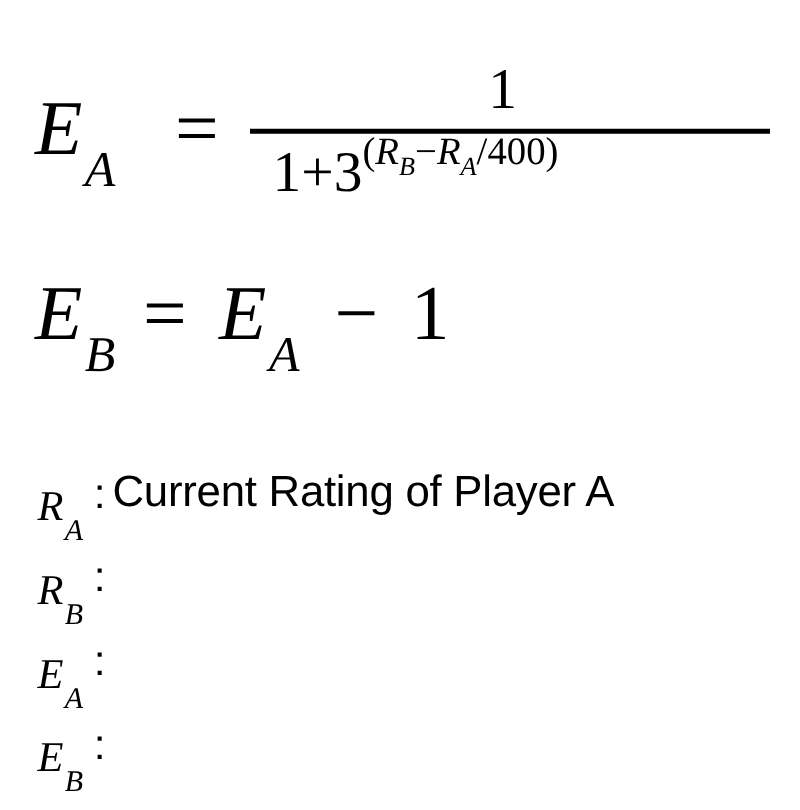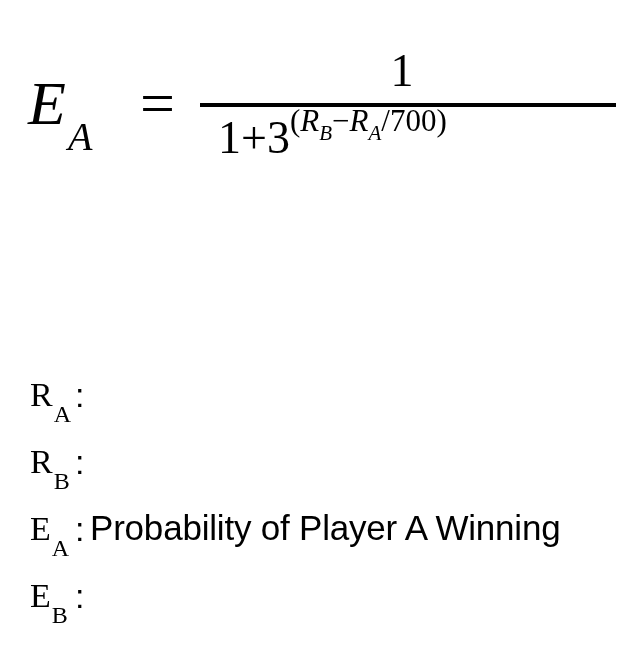--- a/index.html
+++ b/index.html
@@ -153,23 +153,24 @@
     width: 600px;
   }
   .legend-row {
     height: 67px;
     position: relative;
     white-space: nowrap;
   }
   .legend-sym {
     position: absolute;
     left: 0;
-    top: 0;
+    top: 11px;
     font-size: 34px;
     line-height: 1;
+    font-style: italic;
     font-family: "Liberation Serif", "DejaVu Serif", serif;
   }
   .legend-sym .s {
     font-size: 24px;
     position: relative;
     top: 16px;
     left: 1px;
     display: inline-block;
   }
   .legend-colon {
@@ -204,42 +205,45 @@
     </div>
 
     <div class="eq1-eq mathnum">=</div>
 
     <div class="frac">
       <div class="frac-num mathnum">
         <span>1</span>
       </div>
       <div class="frac-bar"></div>
       <div class="frac-den">
-        <span class="base mathnum">1+3</span><span class="expo"><span class="mathnum">(</span><span class="mathvar">R</span><span class="subsc">B</span><span class="mathnum">−</span><span class="mathvar">R</span><span class="subsc">A</span><span class="mathnum">/700</span><span class="mathnum">)</span></span>
+        <span class="base mathnum">1+3</span><span class="expo"><span class="mathnum">(</span><span class="mathvar">R</span><span class="subsc">B</span><span class="mathnum">−</span><span class="mathvar">R</span><span class="subsc">A</span><span class="mathnum">/400</span><span class="mathnum">)</span></span>
       </div>
     </div>
   </div>
 
+  <div class="eq2 mathvar">
+    <span>E</span><span class="sub sub-b">B</span><span class="op" style="margin-left:24px;">=</span><span style="margin-left:26px;">E</span><span class="sub sub-a2">A</span><span class="op" style="margin-left:30px;">−</span><span class="op" style="margin-left:26px;">1</span>
+  </div>
 
   <div class="legend">
 
     <div class="legend-row">
       <span class="legend-sym"><span>R</span><span class="s">A</span></span>
       <span class="legend-colon">:</span>
+      <span class="legend-text">Current Rating of Player A</span>
     </div>
 
     <div class="legend-row">
       <span class="legend-sym"><span>R</span><span class="s">B</span></span>
       <span class="legend-colon">:</span>
     </div>
 
     <div class="legend-row">
       <span class="legend-sym"><span>E</span><span class="s">A</span></span>
       <span class="legend-colon">:</span>
-      <span class="legend-text">Probability of Player A Winning</span>
     </div>
 
     <div class="legend-row">
       <span class="legend-sym"><span>E</span><span class="s">B</span></span>
       <span class="legend-colon">:</span>
     </div>
 
   </div>
 
 </div>

